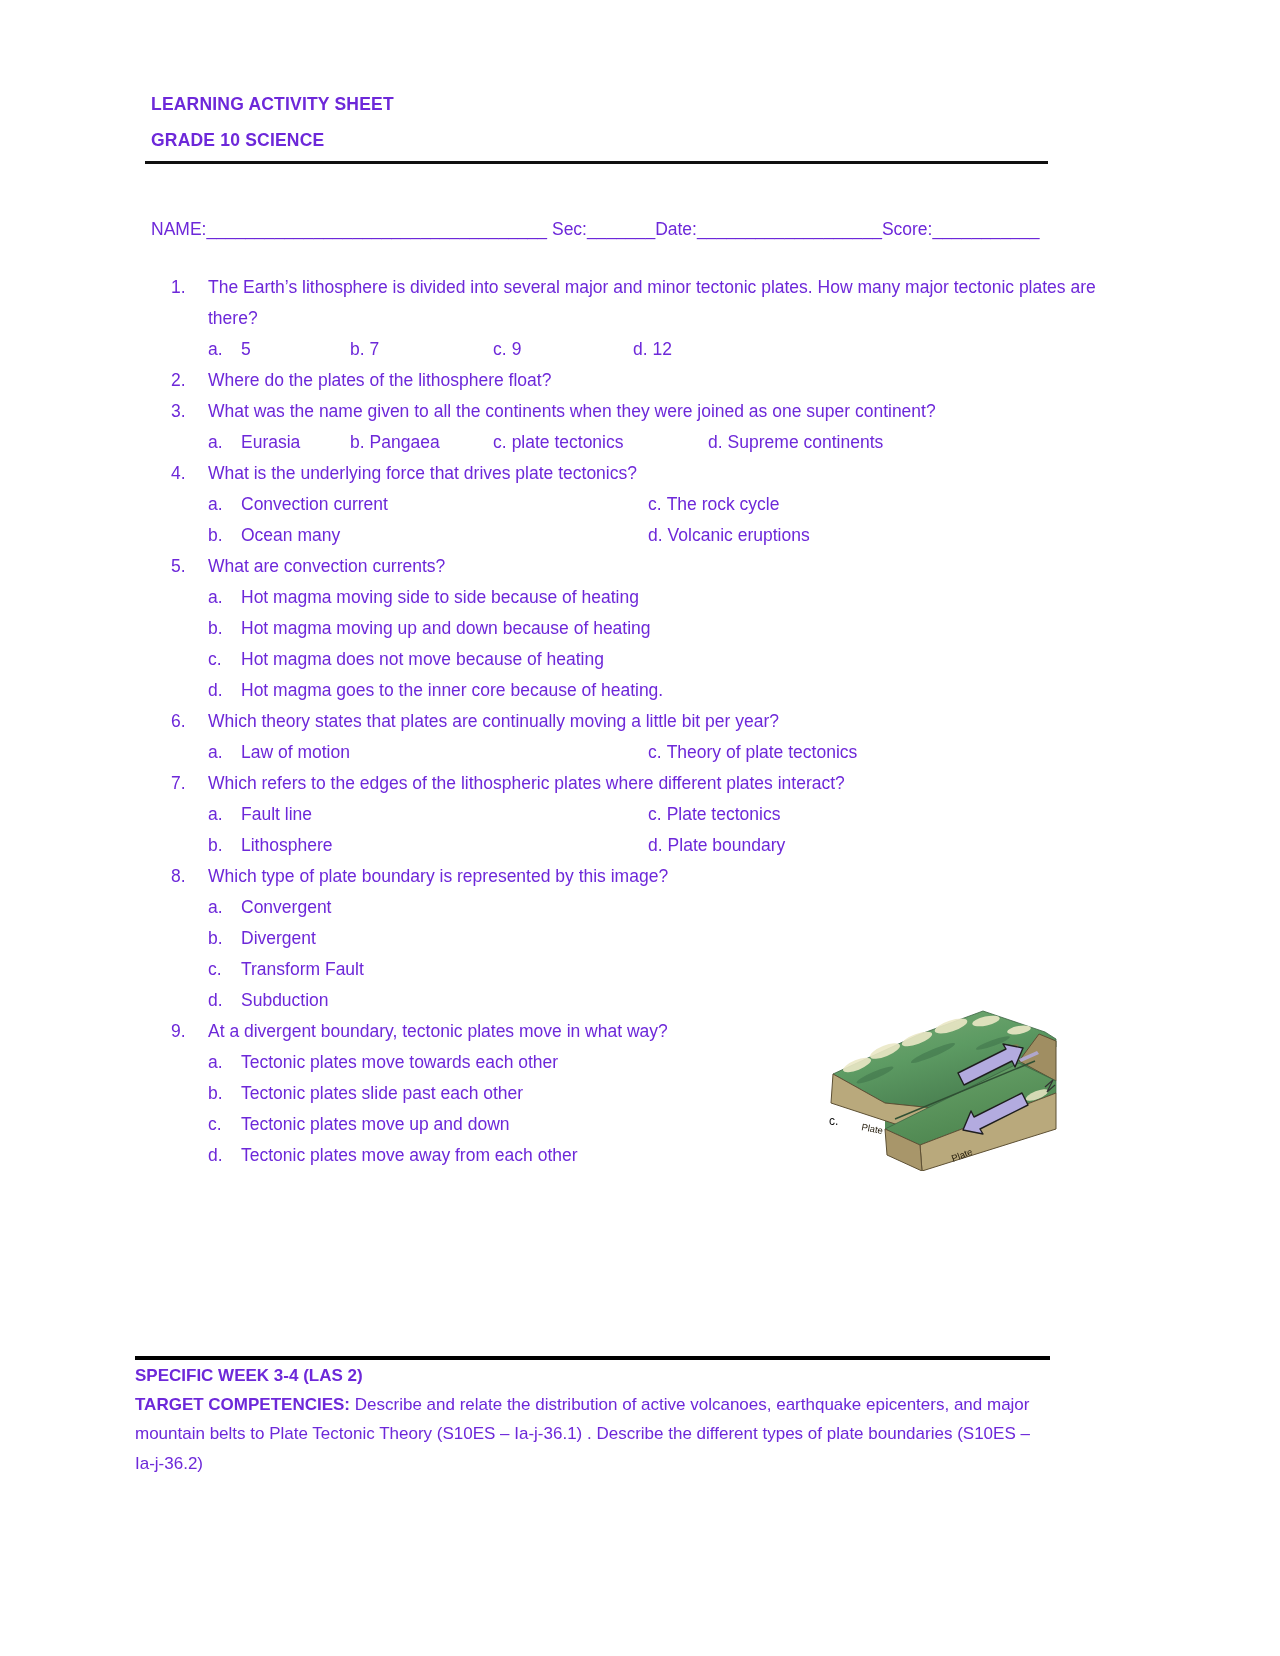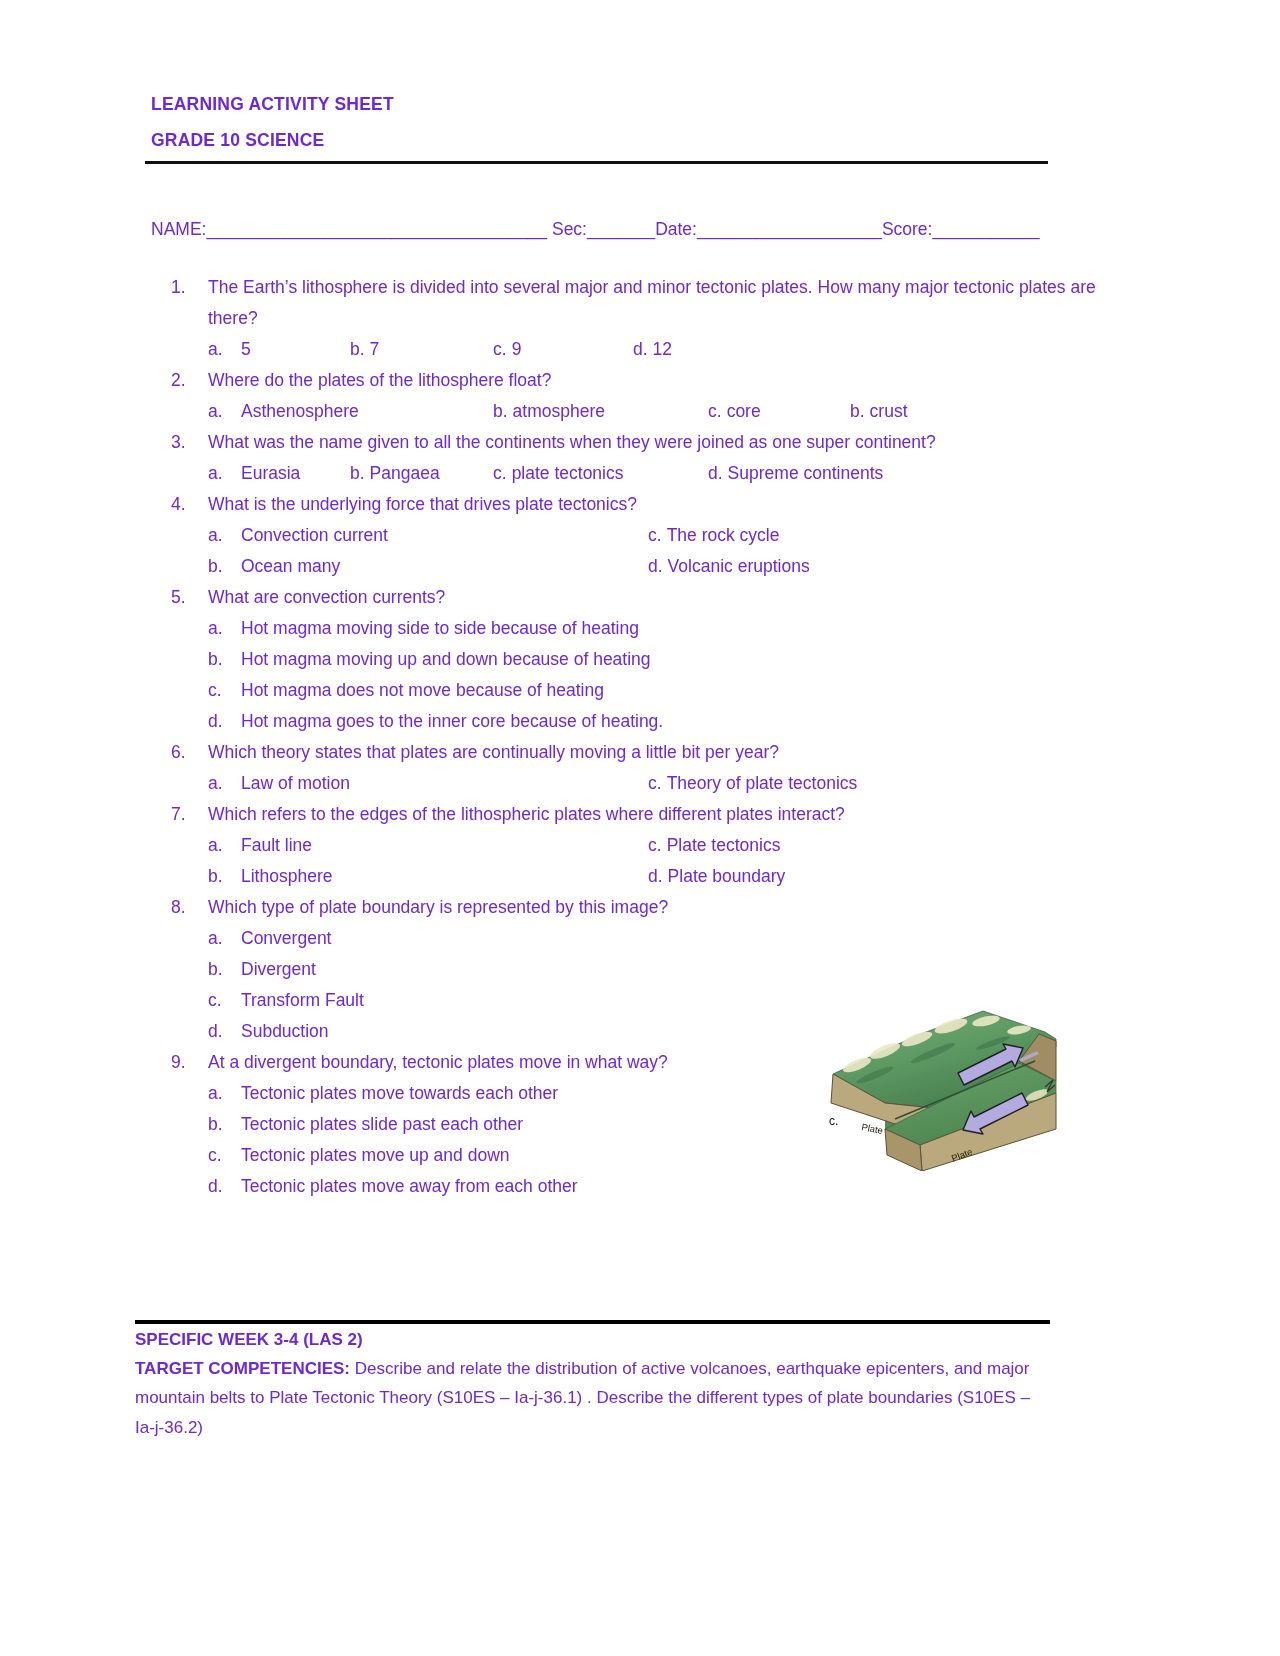--- a/index.html
+++ b/index.html
@@ -31,21 +31,21 @@
   .optline .opt{display:inline-block;vertical-align:top;}
   .ow1{width:142px;} .ow2{width:143px;} .ow3{width:140px;} .ow4{width:285px;} .ow5{width:215px;}
   .row2{display:flex;}
   .row2 .c1{width:440px;flex-shrink:0;}
   .lw{display:inline-block;width:33px;}
   .ln{margin-right:5px;}
   
   .fig{position:absolute;left:652px;top:727px;width:235px;height:172px;}
   .fig svg{display:block;width:235px;height:172px;}
   
-  .footer{position:absolute;left:127px;top:1320px;width:915px;}
+  .footer{position:absolute;left:127px;top:1356px;width:915px;}
   .footer-rule{height:3.5px;background:#000;margin-bottom:4px;}
   .footer-week{font-size:17px;font-weight:bold;line-height:24px;}
   .footer-comp{font-size:17px;line-height:29.5px;margin-top:2px;}
   .footer-comp b{font-weight:bold;}
 </style>
 </head>
 <body>
 
 <div class="page">
 
@@ -66,23 +66,20 @@
         <div class="optline">
           <span class="opt ow1"><span class="lw">a.</span><span>5</span></span><span class="opt ow2"><span class="ln">b.</span><span>7</span></span><span class="opt ow3"><span class="ln">c.</span><span>9</span></span><span class="opt"><span class="ln">d.</span><span>12</span></span>
         </div>
       </div>
     </div>
 
     <div class="qitem">
       <span class="qnum">2.</span>
       <div class="qbody">
         <div class="qtext">Where do the plates of the lithosphere float?</div>
-        <div class="optline">
-          <span class="opt ow4"><span class="lw">a.</span><span>Asthenosphere</span></span><span class="opt ow5"><span class="ln">b.</span><span>atmosphere</span></span><span class="opt ow1"><span class="ln">c.</span><span>core</span></span><span class="opt"><span class="ln">b.</span><span>crust</span></span>
-        </div>
       </div>
     </div>
 
     <div class="qitem">
       <span class="qnum">3.</span>
       <div class="qbody">
         <div class="qtext">What was the name given to all the continents when they were joined as one super continent?</div>
         <div class="optline">
           <span class="opt ow1"><span class="lw">a.</span><span>Eurasia</span></span><span class="opt ow2"><span class="ln">b.</span><span>Pangaea</span></span><span class="opt ow5"><span class="ln">c.</span><span>plate tectonics</span></span><span class="opt"><span class="ln">d.</span><span>Supreme continents</span></span>
         </div>

